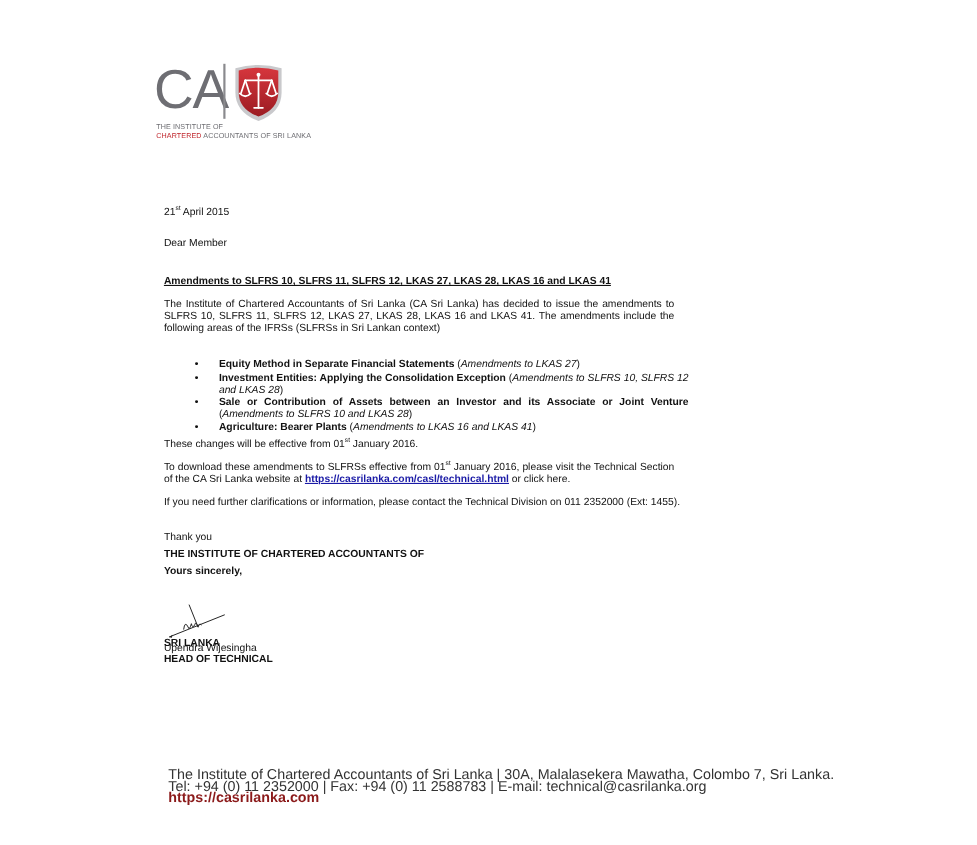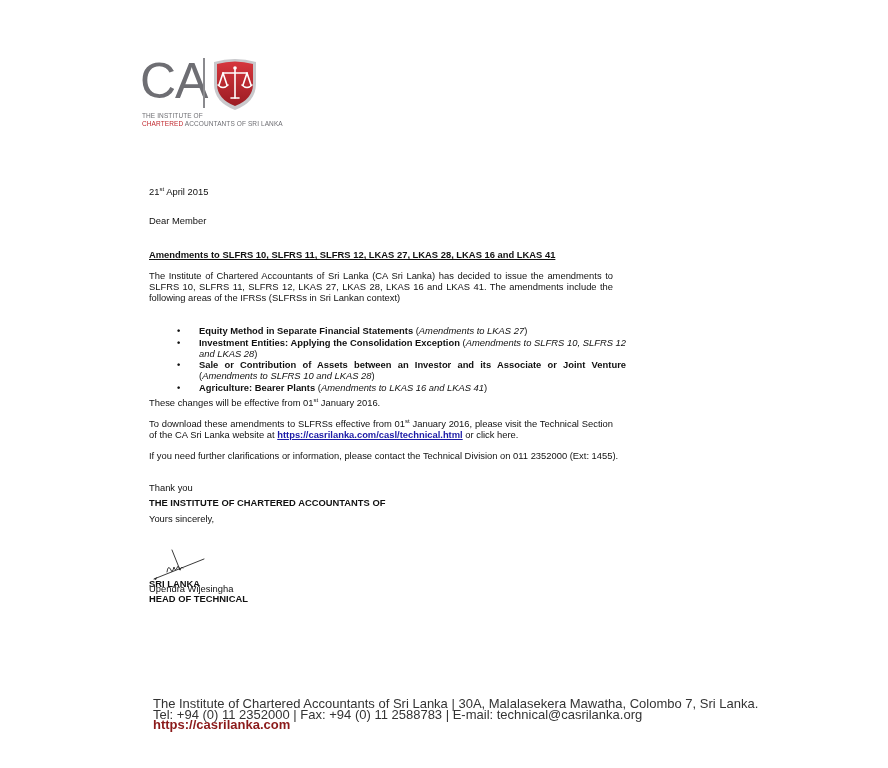--- a/index.html
+++ b/index.html
@@ -77,21 +77,21 @@
 </ul>
 
 <div class="abs txt" style="left:149px; top:397px;"><span>These changes will be effective from 01</span><sup>st</sup><span> January 2016.</span></div>
 
 <div class="abs para" style="top:418px;"><span>To download these amendments to SLFRSs effective from 01</span><sup>st</sup><span> January 2016, please visit the Technical Section of the CA Sri Lanka website at </span><a class="link">https://casrilanka.com/casl/technical.html</a><span> or click here.</span></div>
 
 <div class="abs txt" style="left:149px; top:450px;">If you need further clarifications or information, please contact the Technical Division on 011 2352000 (Ext: 1455).</div>
 
 <div class="abs txt" style="left:149px; top:482px;">Thank you</div>
 
-<div class="abs txt" style="left:149px; top:513px;">Yours sincerely,</div>
+<div class="abs txt" style="left:149px; top:513px;font-weight:bold;">Yours sincerely,</div>
 <div class="abs txt bold" style="left:149px; top:497px;text-align:center;">THE INSTITUTE OF CHARTERED ACCOUNTANTS OF</div>
 <div class="abs txt bold" style="left:149px; top:534px;margin-top:44px;">SRI LANKA</div>
 
 <svg class="abs sig" viewBox="0 0 58 34">
   <g stroke="#222" stroke-width="0.9" fill="none" stroke-linecap="round">
     <line x1="4" y1="31" x2="54" y2="11"></line>
     <line x1="22" y1="2" x2="30" y2="22"></line>
     <path d="M17 24 Q18 16 21 22 Q22 26 24 19 Q25 24 27 20 Q28 16 30 22 Q31 18 33 20"></path>
   </g>
   <path d="M4 31 l3 -2 l-1 3 z" fill="#222"></path>

